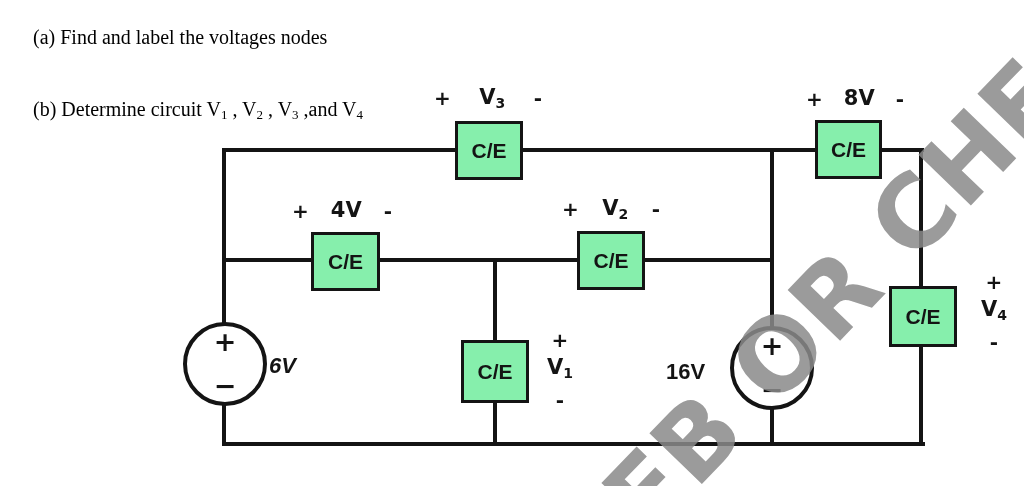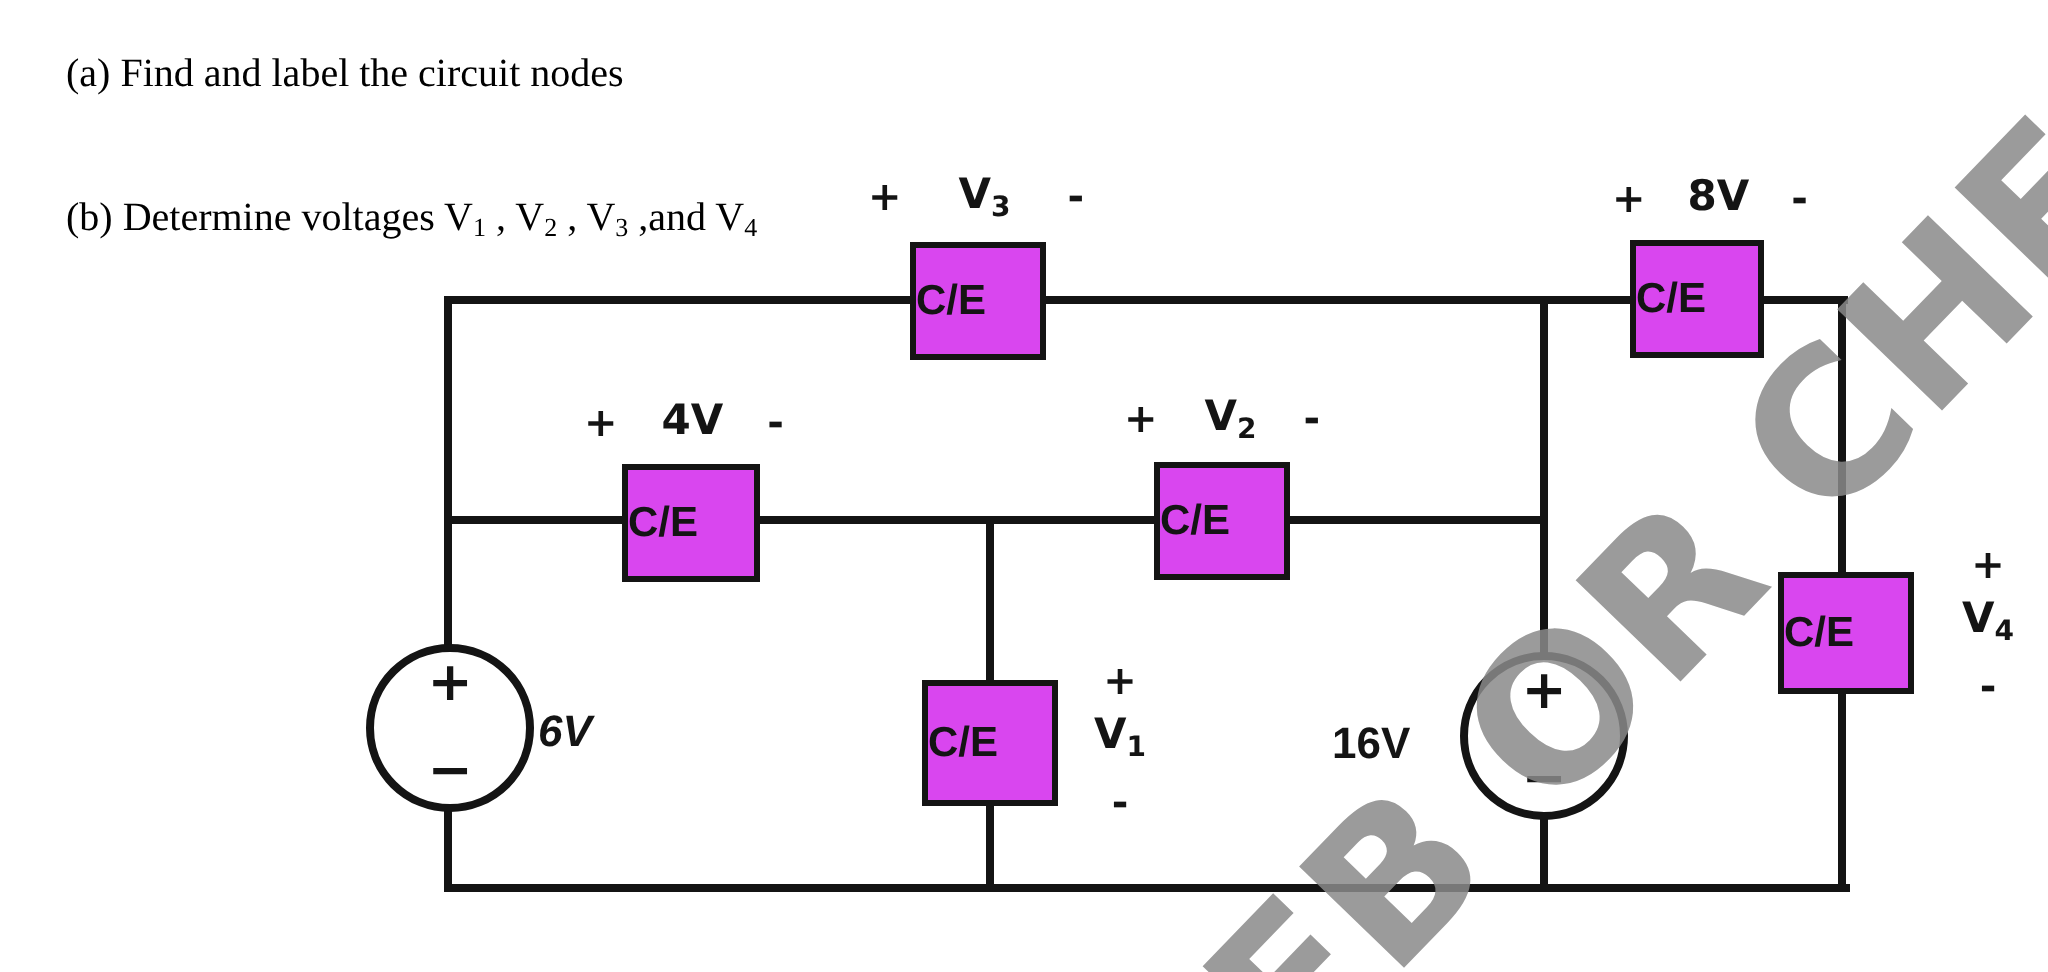--- a/index.html
+++ b/index.html
@@ -10,22 +10,22 @@
   
   .header{position:absolute;left:3px;top:1px;font-family:"Liberation Serif",serif;font-size:20px;color:#000;}
   .hline{white-space:pre-wrap;line-height:24px;}
   .hline span{white-space:pre-wrap;}
   .hsub{font-size:13px;vertical-align:-3px;}
   
   .wire{position:absolute;background:#141414;}
   .wire.h{height:4px;}
   .wire.v{width:4px;}
   
-  .ce-box{position:absolute;border:3px solid #141414;background:#d946ef;
-          display:flex;align-items:center;box-sizing:border-box;}
+  .ce-box{position:absolute;border:3px solid #141414;background:#86efac;
+          display:flex;align-items:center;justify-content:center;box-sizing:border-box;}
   .ce-label{font-size:21px;font-weight:bold;font-family:"Liberation Sans",sans-serif;}
   
   .ann-row{position:absolute;display:flex;justify-content:space-between;
            align-items:flex-start;font-weight:bold;}
   .ann-col{position:absolute;display:flex;flex-direction:column;align-items:center;
            font-weight:bold;line-height:1.1;gap:3px;}
   .sign{font-size:20px;line-height:22px;margin-top:3px;}
   .ann-col .sign{margin-top:0;}
   .ann-name{font-size:21px;line-height:26px;white-space:nowrap;}
   .sub{font-size:14px;vertical-align:-4px;}
@@ -46,24 +46,24 @@
     color:#8a8a8a;opacity:0.85;white-space:nowrap;pointer-events:none;
   }
 </style>
 </head>
 <body>
 
 <div class="canvas">
 
   <div class="header">
     <div class="hline">
-      <span>(a) Find and label the circuit nodes</span>
+      <span>(a) Find and label the voltages nodes</span>
     </div>
     <div class="hline">
-      <span>(b) Determine voltages </span><span>V</span><span class="hsub">1</span><span> , </span><span>V</span><span class="hsub">2</span><span> , </span><span>V</span><span class="hsub">3</span><span> ,and </span><span>V</span><span class="hsub">4</span>
+      <span>(b) Determine circuit </span><span>V</span><span class="hsub">1</span><span> , </span><span>V</span><span class="hsub">2</span><span> , </span><span>V</span><span class="hsub">3</span><span> ,and </span><span>V</span><span class="hsub">4</span>
     </div>
   </div>
 
   <div class="wire h" style="left:222px;top:148px;width:702px;"></div>
   <div class="wire h" style="left:222px;top:258px;width:552px;"></div>
   <div class="wire h" style="left:222px;top:442px;width:703px;"></div>
 
   <div class="wire v" style="left:222px;top:148px;height:176px;"></div>
   <div class="wire v" style="left:222px;top:403px;height:43px;"></div>
   <div class="wire v" style="left:493px;top:258px;height:84px;"></div>

